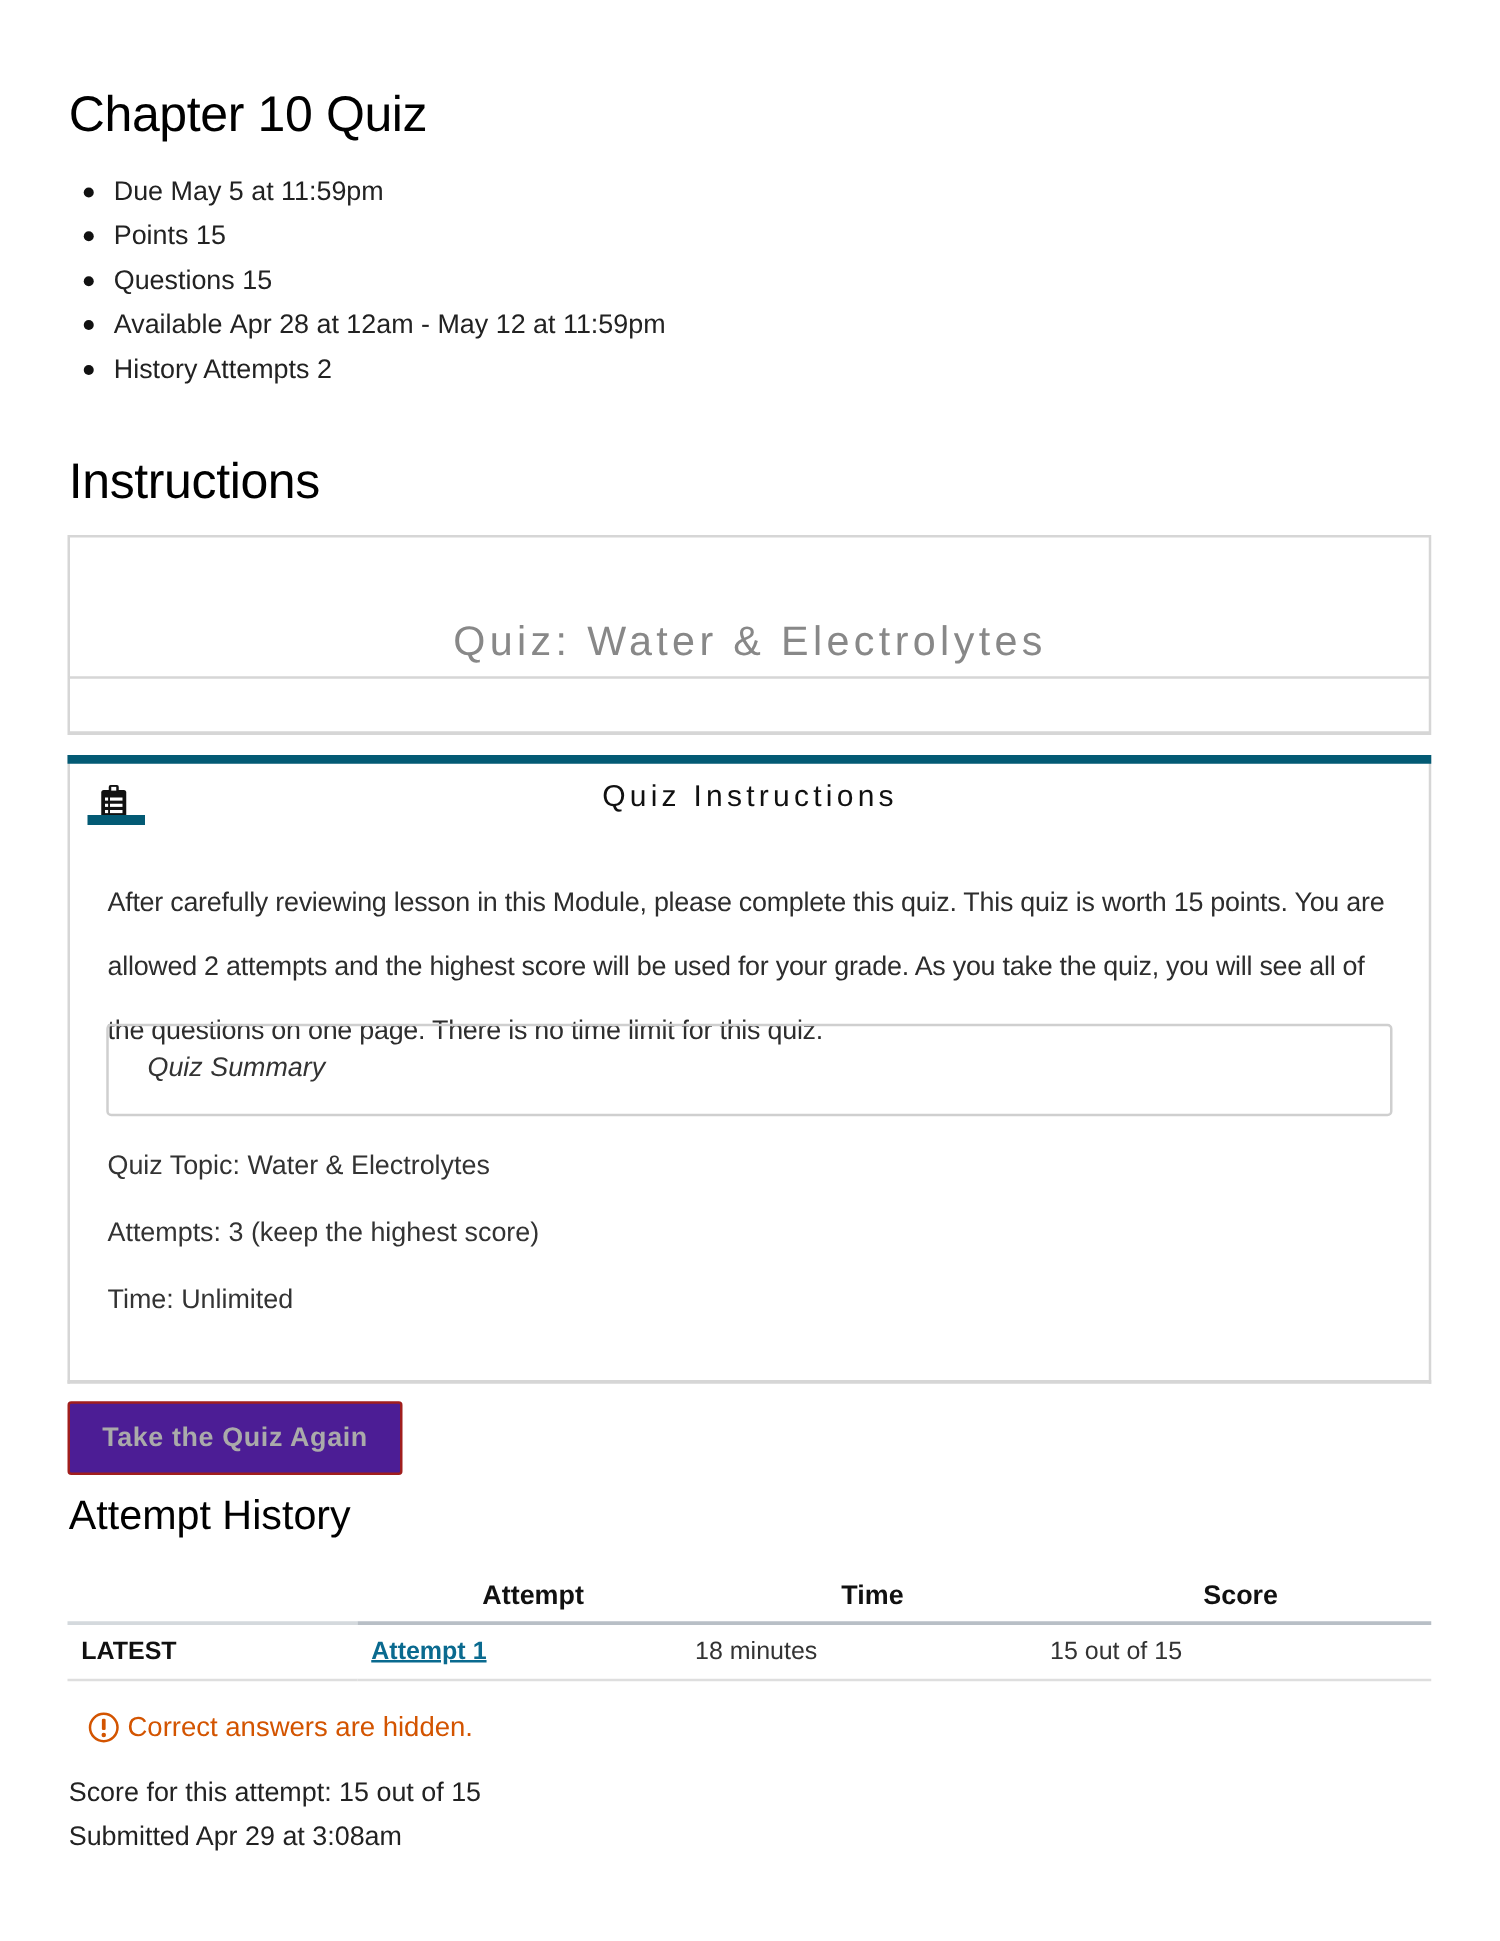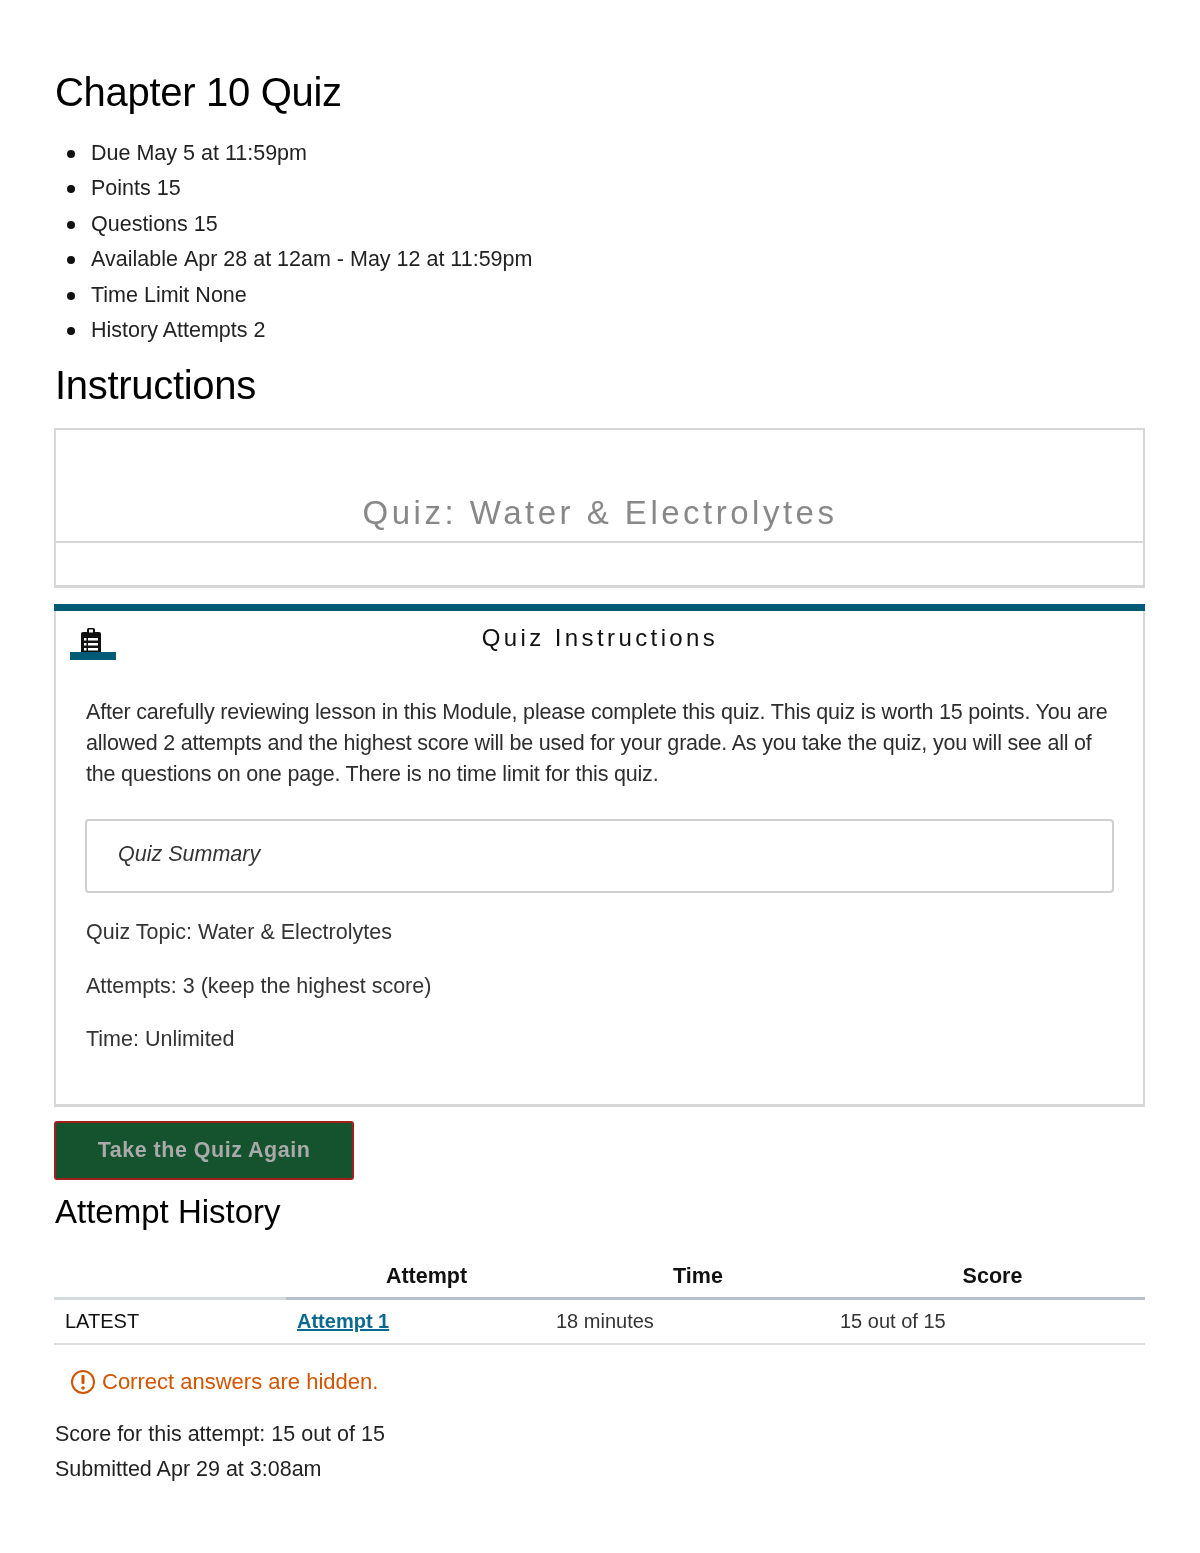--- a/index.html
+++ b/index.html
@@ -63,37 +63,37 @@
       position: absolute; left: 70px; top: 652px; width: 46px; height: 8px;
       background: #035a74;
     }
     .card-heading {
       position: absolute; left: 0; right: 0; top: 624px;
       text-align: center; font-size: 24px; color: #111;
       letter-spacing: 3.4px; margin: 0; font-weight: normal;
     }
     .card-body-text {
       position: absolute; left: 86px; top: 697px; width: 1030px;
-      font-size: 21.5px; line-height: 31px; color: #2d2d2d; margin: 0;
+      font-size: 21.5px; line-height: 51px; color: #2d2d2d; margin: 0;
       letter-spacing: -0.2px;
     }
     .summary-box {
       position: absolute; left: 85px; top: 819px; width: 1029px; height: 74px;
       border: 2px solid #cfcfcf; border-radius: 4px;
     }
     .summary-label {
       position: absolute; left: 118px; top: 842px;
       font-size: 21.5px; font-style: italic; color: #333;
     }
     .info-line {
       position: absolute; left: 86px; font-size: 21.5px; color: #333;
     }
     .retake-button {
-      position: absolute; left: 54px; top: 1121px; width: 300px; height: 59px;
-      border: 2px solid #a01e1e; border-radius: 3px; background: #14532d;
+      position: absolute; left: 54px; top: 1121px; width: 268px; height: 59px;
+      border: 2px solid #a01e1e; border-radius: 3px; background: #4c1d95;
       color: #aaaaaa; font-size: 21.5px; font-weight: bold;
       font-family: "Liberation Sans", sans-serif;
       display: flex; align-items: center; justify-content: center;
       letter-spacing: 0.5px; cursor: pointer; padding: 0;
     }
     .history-heading {
       position: absolute; left: 55px; top: 1193px;
       font-size: 33px; font-weight: normal; margin: 0; color: #000;
     }
     .history-table {
@@ -107,21 +107,21 @@
     .history-table thead tr { border-bottom: 3px solid #b8bfc6; }
     .history-table th.blank { border-bottom: 3px solid #d4d9dd; }
     .history-table td {
       font-size: 20px; color: #333; height: 46px; padding: 0;
       vertical-align: middle;
     }
     .history-table tbody tr { border-bottom: 2px solid #dedede; }
     .col-0 { width: 232px; padding-left: 11px !important; }
     .col-1 { width: 270px; padding-left: 11px !important; }
     .col-2 { width: 284px; }
-    .latest-badge { font-weight: normal; color: #111; font-size: 20px; }
+    .latest-badge { font-weight: bold; color: #111; font-size: 20px; }
     .attempt-link {
       color: #0a6a8f; font-weight: bold; text-decoration: underline;
       text-decoration-thickness: 2px; font-size: 20px; cursor: pointer;
     }
     .hidden-notice {
       position: absolute; left: 70px; top: 1369px;
       display: flex; align-items: center; color: #d35400;
       font-size: 22px;
     }
     .hidden-notice svg { margin-right: 6px; }
@@ -132,21 +132,20 @@
 </head>
 <body>
 
 <h1 class="page-title">Chapter 10 Quiz</h1>
 
 <ul class="details-list">
   <li><span class="detail-label">Due</span><span>May 5 at 11:59pm</span></li>
   <li><span class="detail-label">Points</span><span>15</span></li>
   <li><span class="detail-label">Questions</span><span>15</span></li>
   <li><span class="detail-label">Available</span><span>Apr 28 at 12am - May 12 at 11:59pm</span></li>
-  <li><span class="detail-label">Time Limit</span><span>None</span></li>
   <li><span class="detail-label">History Attempts</span><span>2</span></li>
 </ul>
 
 <h2 class="section-heading">Instructions</h2>
 
 <div class="banner-box"></div>
 <div class="banner-title">Quiz: Water &amp; Electrolytes</div>
 <div class="banner-divider"></div>
 
 <div class="instructions-card"></div>

